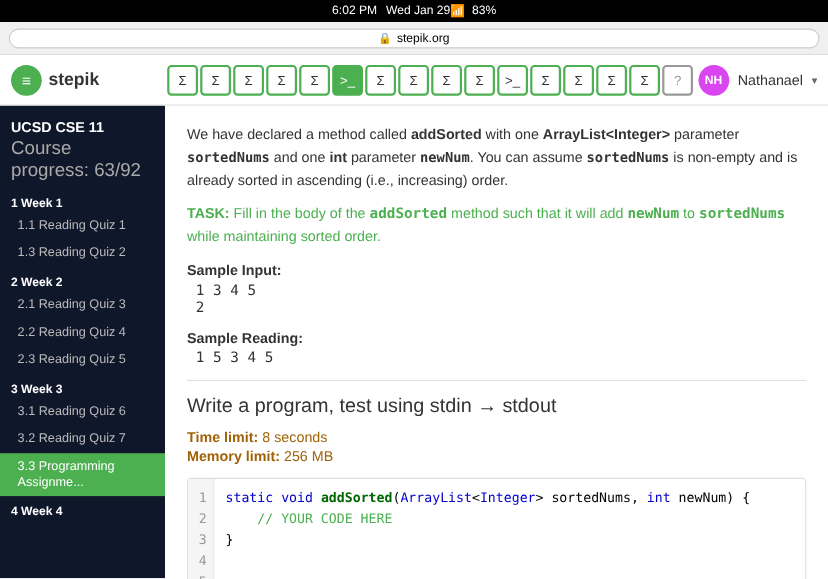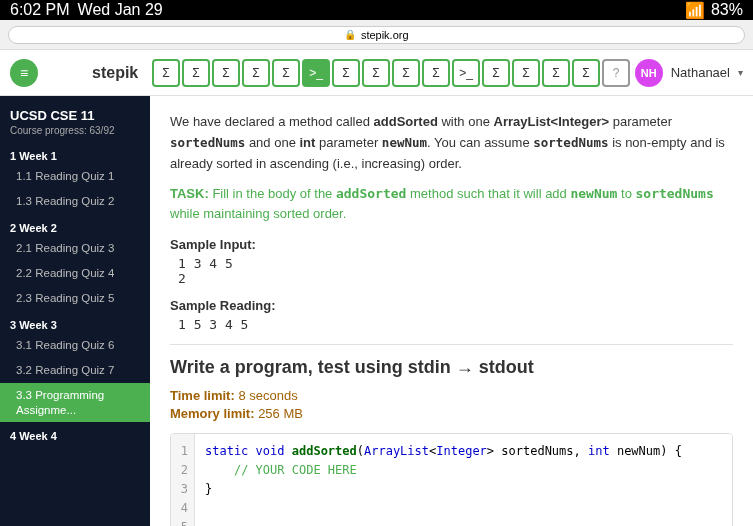--- a/index.html
+++ b/index.html
@@ -2,24 +2,24 @@
 <html><head>
   <meta charset="utf-8">
   <style>
     * { margin: 0; padding: 0; box-sizing: border-box; }
     body { font-family: -apple-system, BlinkMacSystemFont, 'Segoe UI', sans-serif; font-size: 13px; background: #fff; width: 753px; height: 526px; overflow: hidden; display: flex; flex-direction: column; }
 
     
     .status-bar {
       background: #000;
       color: #fff;
-      font-size: 16px;
+      font-size: 11px;
       padding: 2px 10px;
       display: flex;
-      justify-content: space-between;
+      justify-content: center;
       align-items: center;
       height: 20px;
       flex-shrink: 0;
     }
     .status-bar-left { display: flex; gap: 8px; }
     .status-bar-right { display: flex; align-items: center; gap: 6px; }
 
     
     .browser-bar {
       background: #f0f0f0;
@@ -75,21 +75,21 @@
       background: #4caf50;
       color: #fff;
       border-radius: 50%;
       width: 28px;
       height: 28px;
       display: flex;
       align-items: center;
       justify-content: center;
       font-size: 14px;
     }
-    .logo-text { font-size: 16px; font-weight: 600; color: #333; margin-left: 48px; }
+    .logo-text { font-size: 16px; font-weight: 600; color: #333; }
 
     .nav-icons {
       display: flex;
       align-items: center;
       gap: 2px;
       flex: 1;
     }
     .nav-icon-btn {
       width: 28px;
       height: 28px;
@@ -143,21 +143,21 @@
       font-size: 12px;
     }
     .sidebar::-webkit-scrollbar { width: 4px; }
     .sidebar::-webkit-scrollbar-track { background: #1a1a2e; }
     .sidebar::-webkit-scrollbar-thumb { background: #444; }
 
     .sidebar-header {
       padding: 12px 10px 6px;
     }
     .sidebar-course { font-size: 13px; font-weight: 700; color: #fff; margin-bottom: 2px; }
-    .sidebar-progress { font-size: 10px; color: #aaa; }
+    .sidebar-progress { font-size: 17px; color: #aaa; }
 
     .sidebar-week {
       padding: 8px 10px 2px;
       font-size: 11px;
       font-weight: 700;
       color: #fff;
     }
     .sidebar-item {
       padding: 5px 10px 5px 16px;
       color: #bbb;
@@ -184,21 +184,21 @@
     .task-line { color: #4caf50; font-size: 13px; margin-bottom: 14px; line-height: 1.5; }
     .task-line strong { font-weight: 700; color: #4caf50; }
     .task-label { font-weight: 700; color: #4caf50; }
 
     .sample-section { margin-bottom: 12px; }
     .sample-title { font-weight: 700; font-size: 13px; color: #333; margin-bottom: 4px; }
     .sample-data { font-family: monospace; font-size: 13px; color: #333; padding-left: 8px; }
 
     .divider { border: none; border-top: 1px solid #e0e0e0; margin: 10px 0; }
 
-    .write-program { font-size: 18px; font-weight: 700; color: #333; margin: 12px 0 10px; }
+    .write-program { font-size: 18px; font-weight: 400; color: #333; margin: 12px 0 10px; }
 
     .limit-line { font-size: 13px; color: #a16207; margin: 3px 0; }
     .limit-line strong { font-weight: 700; }
 
     
     .code-editor {
       border: 1px solid #ddd;
       border-radius: 4px;
       margin: 12px 0;
       overflow: hidden;

